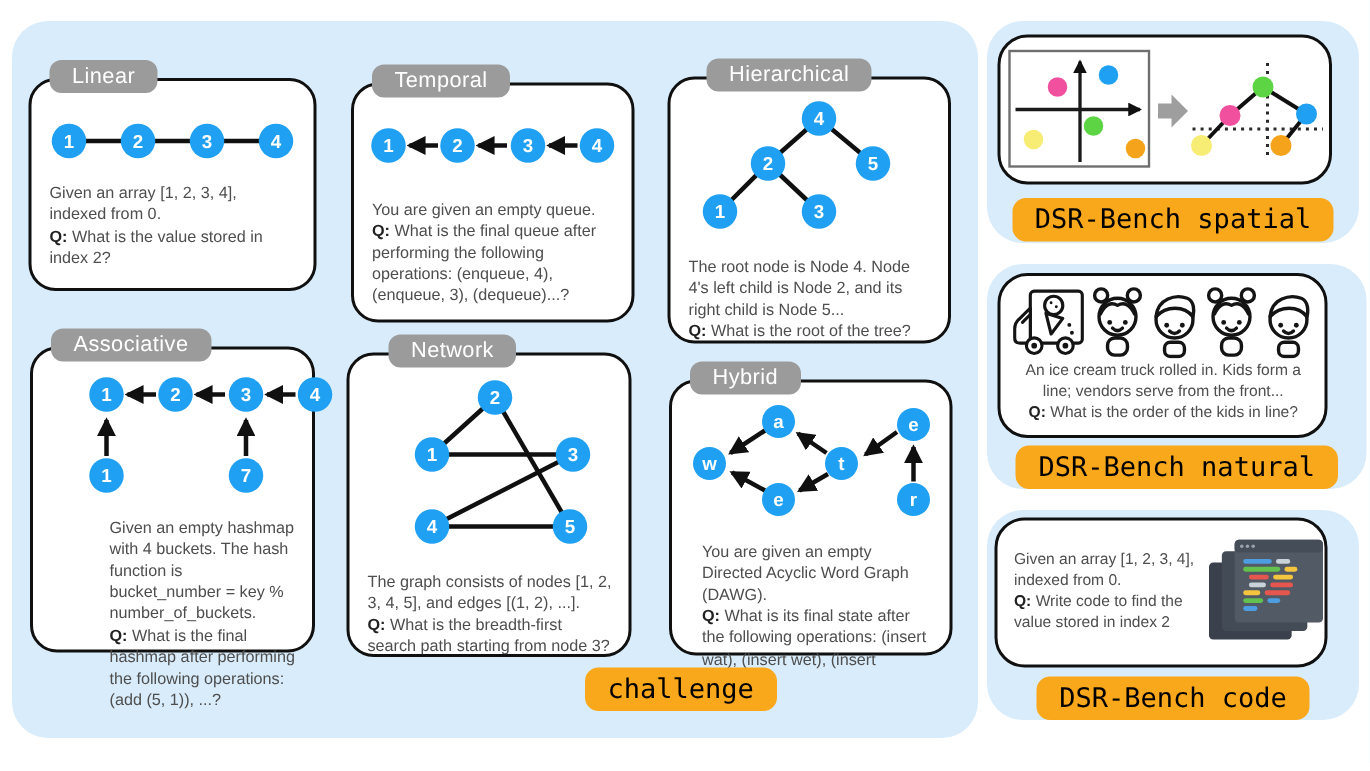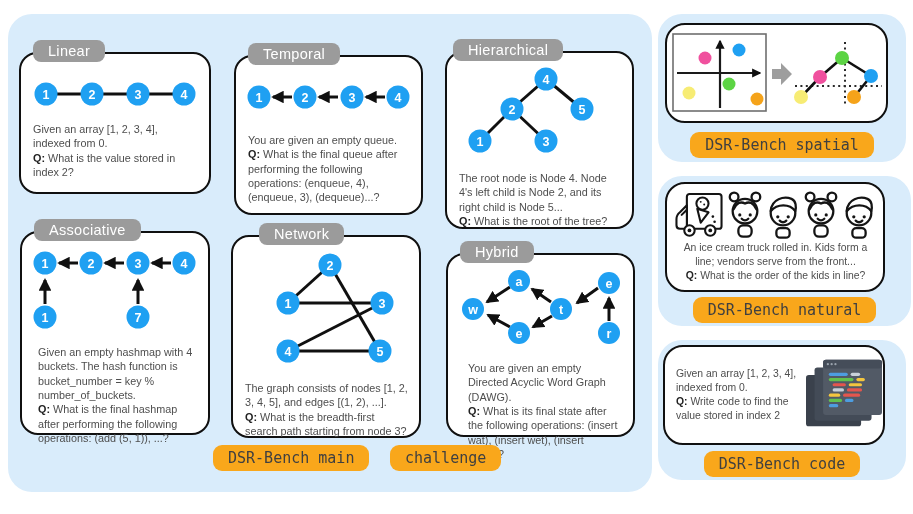--- a/index.html
+++ b/index.html
@@ -10,22 +10,22 @@
   .pill{position:absolute;top:-14px;left:12px;background:var(--pill_gray);color:#fff;
         font-size:14.5px;font-weight:400;letter-spacing:.3px;padding:3px 15px;border-radius:8px;white-space:nowrap;}
   .qa{font-size:10.8px;line-height:1.33;color:var(--text_gray);margin:6px 11px 6px 12px;}
   .qa b{color:#222;}
   .diagram{display:block;margin:0 auto;}
   .eg{stroke:var(--ink);stroke-width:3;fill:none;}
   .eg2{stroke:var(--ink);stroke-width:2.6;fill:none;}
   .arrow{marker-end:url(#ah);}
   .nodec{fill:var(--node_blue);}
   .nt{fill:#fff;font:700 12.5px "Liberation Sans",sans-serif;text-anchor:middle;}
-  .tag{display:inline-block;background:var(--tag_orange);color:#404040;border-radius:9px;
-       font-family:"DejaVu Sans Mono",monospace;font-size:15px;padding:4px 15px;white-space:nowrap;}
+  .tag{display:inline-block;background:var(--tag_orange);color:#000000;border-radius:9px;
+       font-family:"DejaVu Sans Mono",monospace;font-size:18px;padding:4px 15px;white-space:nowrap;}
   .tagrow{position:absolute;left:0;width:100%;display:flex;justify-content:center;}
   .whitecard{position:absolute;background:#fff;border:2.8px solid var(--ink);border-radius:20px;box-sizing:border-box;}
   .ico{stroke:#141414;stroke-width:2.4;fill:#fff;stroke-linecap:round;stroke-linejoin:round;}
   .icofill{fill:#141414;stroke:none;}
   .axis{stroke:#1a1a1a;stroke-width:2.2;fill:none;}
   .dotted{stroke:#2a2a2a;stroke-width:2;stroke-dasharray:2 3.4;fill:none;}
 </style>
 </head>
 <body>
 
@@ -91,21 +91,21 @@
             <text class="nt" x="153" y="22.5">4</text>
           </g>
       </svg>
       <p class="qa" style="margin-top:18px;">
         <span>You are given an empty queue.</span><br>
         <b>Q:</b> <span>What is the final queue after performing the following operations: (enqueue, 4), (enqueue, 3), (dequeue)...?</span>
       </p>
     </div>
 
     <div class="card" style="left:437px;top:37px;width:189px;height:178px;">
-      <div class="pill" style="left:6px;text-align:center;">Hierarchical</div>
+      <div class="pill" style="left:24px;text-align:center;">Hierarchical</div>
       <svg class="diagram" width="168" height="96" viewBox="0 0 168 96" style="margin-top:12px;">
         <line class="eg" x1="90" y1="14" x2="56" y2="44"></line>
         <line class="eg" x1="90" y1="14" x2="126" y2="44"></line>
         <line class="eg" x1="56" y1="44" x2="24" y2="76"></line>
         <line class="eg" x1="56" y1="44" x2="90" y2="76"></line>
         <g>
             <circle class="nodec" cx="90" cy="14" r="11.5"></circle>
             <text class="nt" x="90" y="18.5">4</text>
           </g>
         <g>
@@ -124,21 +124,21 @@
             <circle class="nodec" cx="90" cy="76" r="11.5"></circle>
             <text class="nt" x="90" y="80.5">3</text>
           </g>
       </svg>
       <p class="qa" style="margin-top:10px;">
         <span>The root node is Node 4. Node 4's left child is Node 2, and its right child is Node 5...</span><br>
         <b>Q:</b> <span>What is the root of the tree?</span>
       </p>
     </div>
 
-    <div class="card" style="left:12px;top:217px;width:190px;height:204px;">
+    <div class="card" style="left:12px;top:217px;width:190px;height:204px;padding-left:35px;">
       <div class="pill">Associative</div>
       <svg class="diagram" width="168" height="88" viewBox="0 0 168 88" style="margin-top:14px;">
         <line class="eg arrow" x1="47" y1="16" x2="28" y2="16"></line>
         <line class="eg arrow" x1="93" y1="16" x2="74" y2="16"></line>
         <line class="eg arrow" x1="140" y1="16" x2="121" y2="16"></line>
         <line class="eg arrow" x1="14" y1="57" x2="14" y2="33"></line>
         <line class="eg arrow" x1="107" y1="57" x2="107" y2="33"></line>
         <g>
             <circle class="nodec" cx="14" cy="16" r="11.5"></circle>
             <text class="nt" x="14" y="20.5">1</text>
@@ -238,21 +238,20 @@
             <circle class="nodec" cx="152" cy="66" r="11"></circle>
             <text class="nt" x="152" y="70.5">r</text>
           </g>
       </svg>
       <p class="qa" style="margin-top:12px;margin-left:20px;">
         <span>You are given an empty Directed Acyclic Word Graph (DAWG).</span><br>
         <b>Q:</b> <span>What is its final state after the following operations: (insert wat), (insert wet), (insert water)?</span>
       </p>
     </div>
 
-    <span class="tag" style="position:absolute;left:205px;top:431px;">DSR-Bench main</span>
     <span class="tag" style="position:absolute;left:382px;top:431px;">challenge</span>
   </div>
 
   <div class="blue-panel" style="left:658px;top:14px;width:248px;height:148px;">
     <div class="whitecard" style="left:7px;top:9px;width:223px;height:100px;">
       <svg width="217" height="94" viewBox="0 0 217 94" style="display:block;margin:0 auto;">
         <rect x="5" y="9" width="93" height="77" fill="#ffffff" stroke="#6f6f6f" stroke-width="1.6"></rect>
         <line class="axis arrow" x1="52" y1="83" x2="52" y2="16"></line>
         <line class="axis arrow" x1="9" y1="48" x2="92" y2="48"></line>
         <circle cx="37" cy="33" r="6.5" fill="#F0509E"></circle>

